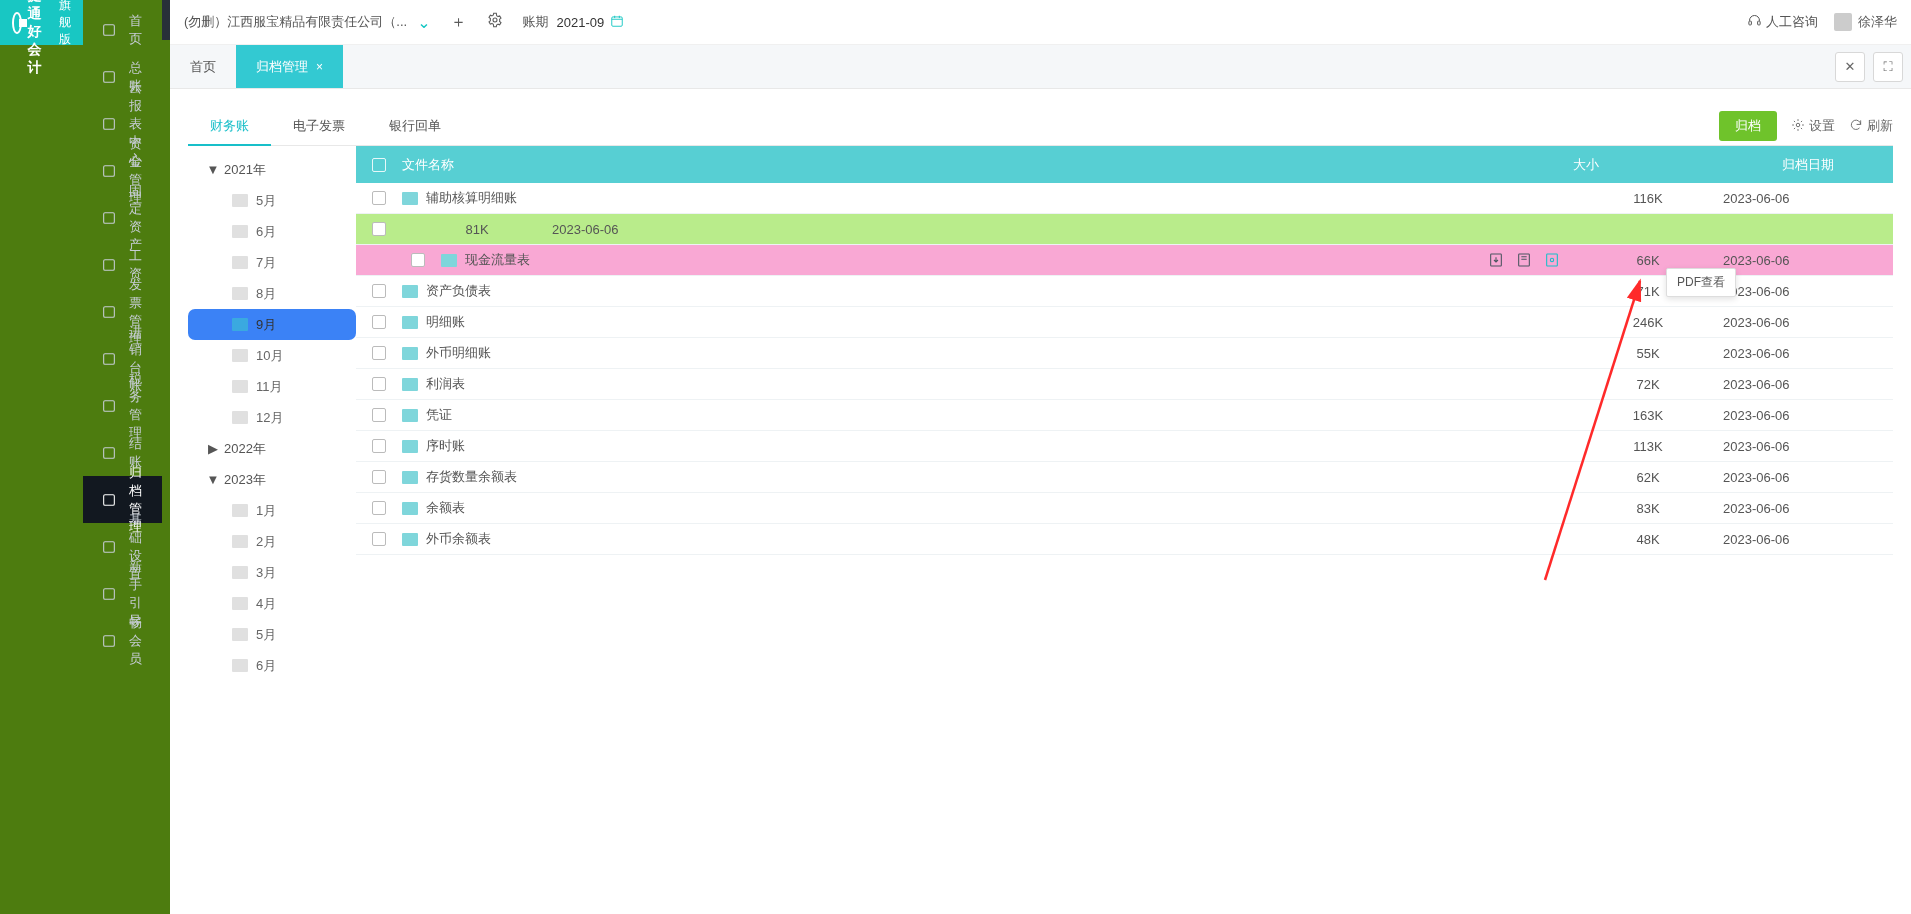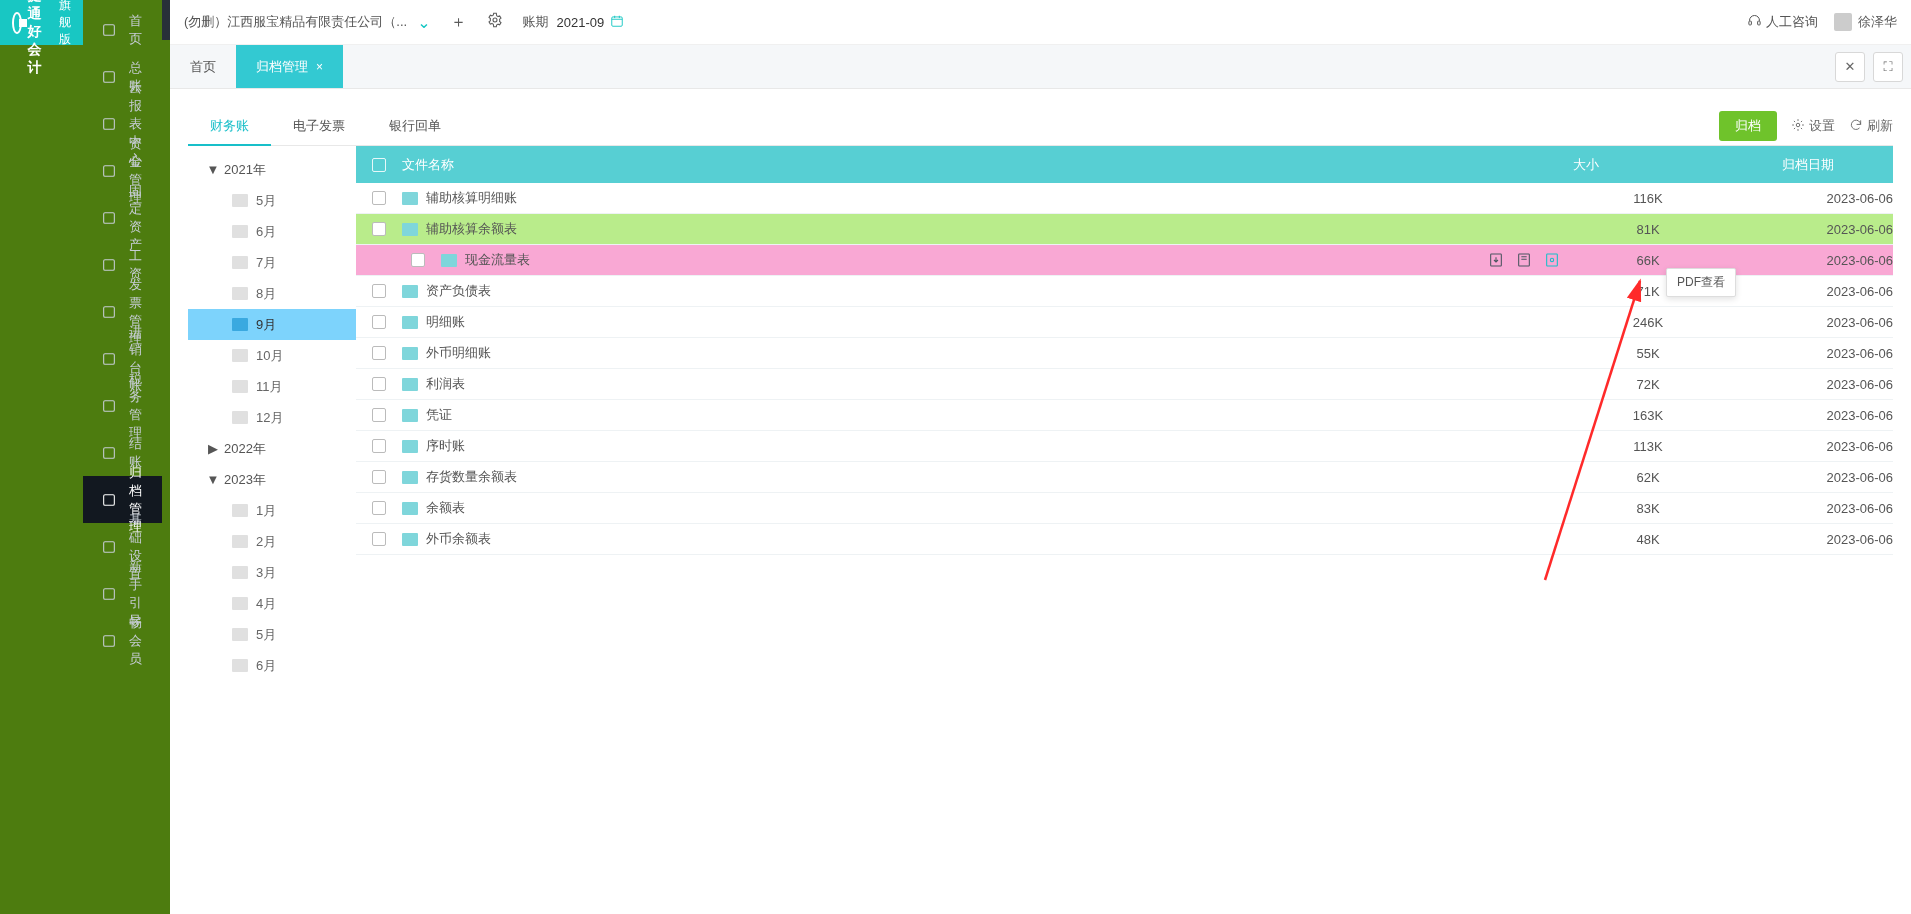--- a/index.html
+++ b/index.html
@@ -53,36 +53,36 @@
   .link-action { color: #666; cursor: pointer; display: flex; align-items: center; }
   .link-action .ico { margin-right: 4px; }
 
   
   .split { display: flex; height: calc(100% - 42px); }
   .tree { width: 168px; padding-top: 8px; overflow-y: auto; }
   .tree-node { display: flex; align-items: center; height: 31px; padding-left: 18px; cursor: pointer; color: #555; }
   .tree-node .tw { width: 14px; display: inline-block; text-align: center; margin-right: 4px; color: #555; }
   .tree-leaf { display: flex; align-items: center; height: 31px; padding-left: 44px; cursor: pointer; color: #666; }
   .tree-leaf .fico { width: 16px; height: 13px; background: #e0e0e0; border-radius: 1px; margin-right: 8px; display: inline-block; }
-  .tree-leaf.active { background: #7dd3fc; color: #333; }
+  .tree-leaf.active { background: #3b82f6; color: #333; border-radius: 7px; }
   .tree-leaf.active .fico { background: #3aa9e0; }
 
   .table-area { flex: 1; overflow: hidden; }
   .thead { display: flex; align-items: center; height: 37px; background: #57cfd3; color: #fff; font-size: 13px; }
   .thead .col-chk { width: 46px; display: flex; justify-content: center; }
   .thead .col-name { flex: 1; display: flex; align-items: center; }
   .thead .col-size { width: 150px; text-align: left; }
   .thead .col-date { width: 170px; text-align: center; }
 
   .tbody { }
   .trow { display: flex; align-items: center; height: 31px; border-bottom: 1px solid #eef2f4; position: relative; }
   .trow .col-chk { width: 46px; display: flex; justify-content: center; }
   .trow .col-name { flex: 1; display: flex; align-items: center; color: #555; }
   .trow .col-size { width: 150px; text-align: center; color: #555; }
-  .trow .col-date { width: 170px; text-align: right; color: #555; }
+  .trow .col-date { width: 170px; text-align: left; color: #555; }
   .trow .fico2 { width: 16px; height: 13px; background: #7fd6db; border-radius: 1px; margin-right: 8px; display: inline-block; }
   .trow.sel { background: #b9ec8b; }
   .trow.hov { background: #f9a8d4; padding-left: 39px; }
 
   .row-actions { display: flex; align-items: center; gap: 10px; margin-right: 12px; }
   .row-actions .ai { width: 18px; height: 18px; display: flex; align-items: center; justify-content: center; color: #4b5560; cursor: pointer; }
   .row-actions .ai.hl { color: #18bfc9; }
 
   .tooltip { position: absolute; background: #fff; border: 1px solid #ddd; box-shadow: 0 2px 6px rgba(0,0,0,.12); padding: 5px 10px; border-radius: 2px; font-size: 12px; color: #555; white-space: nowrap; }
 
@@ -397,24 +397,20 @@
               <span class="fico2"></span>
               <span>辅助核算明细账</span>
             </div>
             <div class="col-size">116K</div>
             <div class="col-date">2023-06-06</div>
           </div>
           <div class="trow sel">
             <div class="col-chk">
               <input type="checkbox" class="rchk" style="">
             </div>
-            <div class="col-name">
-              <span class="fico2"></span>
-              <span>辅助核算余额表</span>
-            </div>
             <div class="col-size">81K</div>
             <div class="col-date">2023-06-06</div>
           </div>
           <div class="trow hov">
             <div class="col-chk">
               <input type="checkbox" class="rchk" style="">
             </div>
             <div class="col-name">
               <span class="fico2"></span>
               <span>现金流量表</span>

